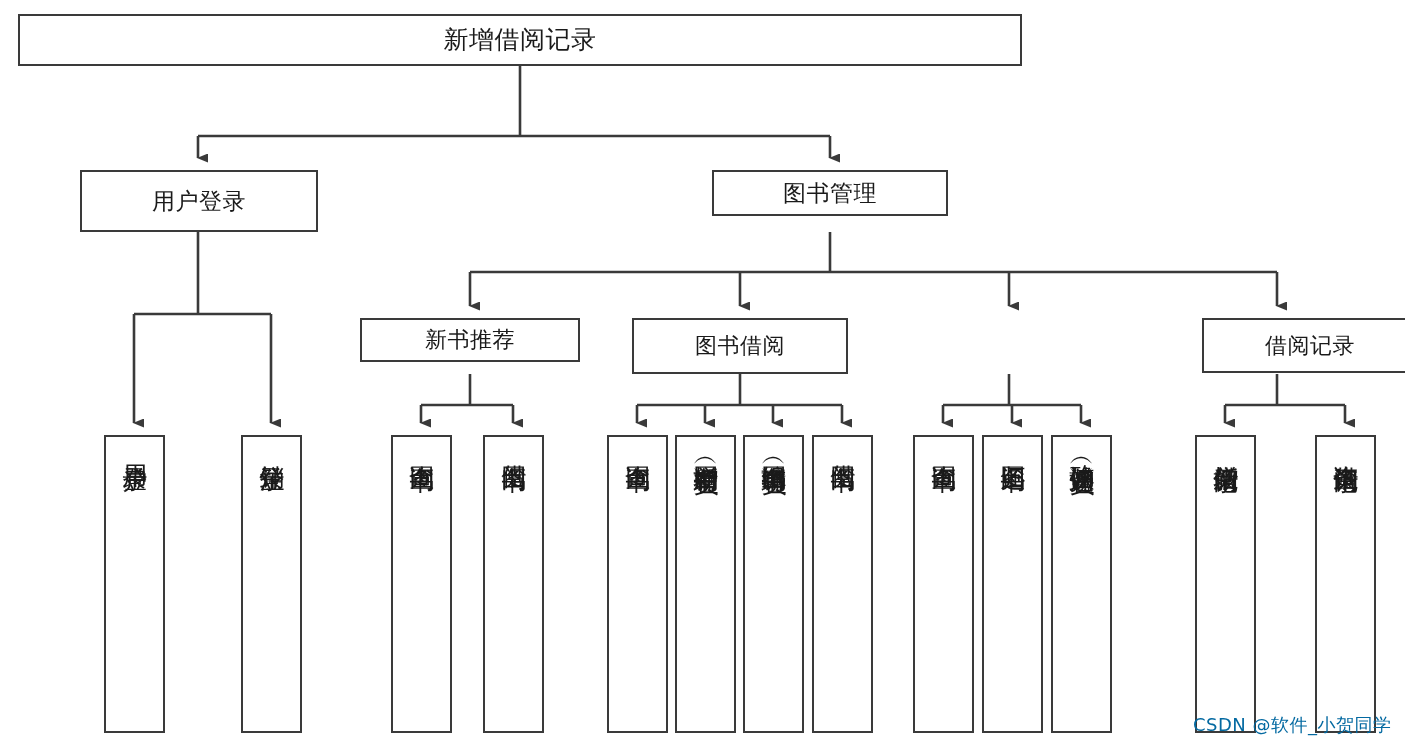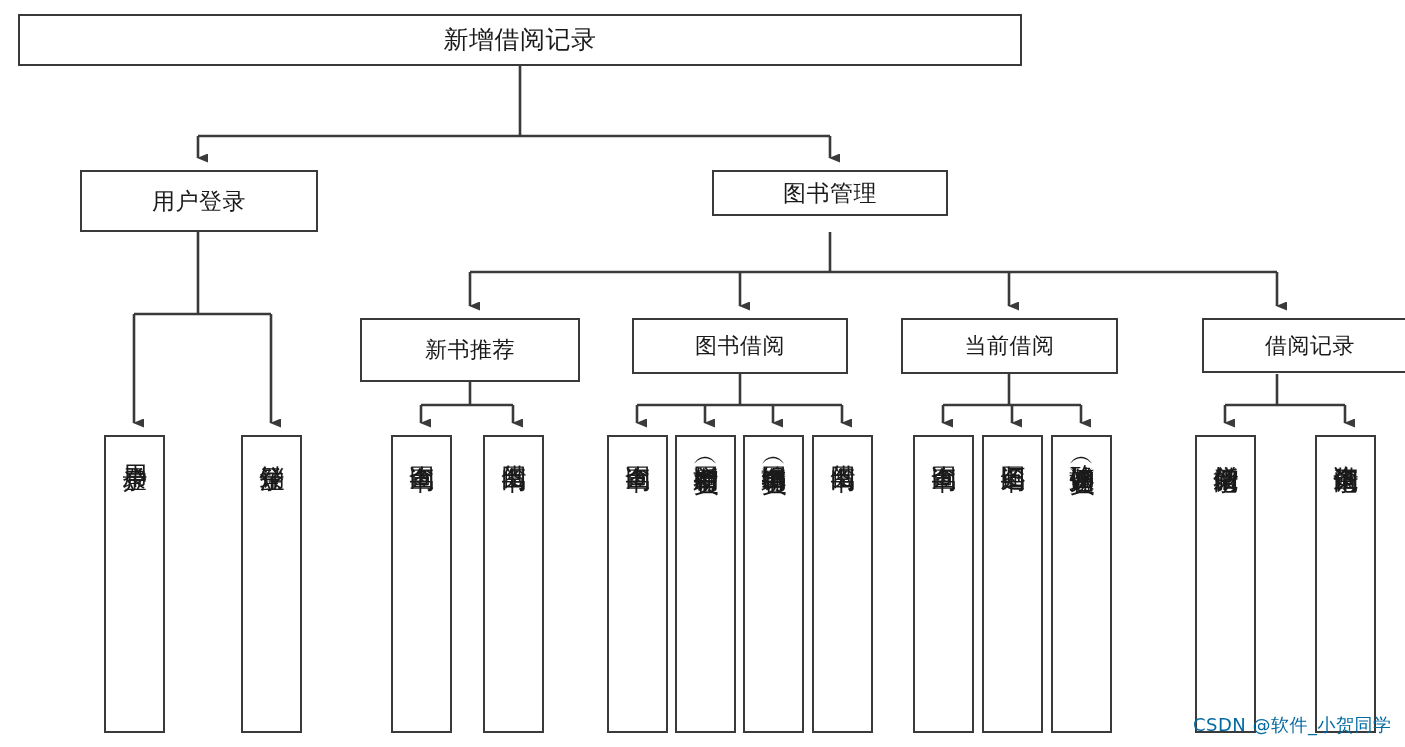--- a/index.html
+++ b/index.html
@@ -130,28 +130,25 @@
     <span class="node-label">新增借阅记录</span>
   </div>
 
   <div class="node-box lvl-2" style="left:80px; top:170px; width:238px; height:62px;">
     <span class="node-label">用户登录</span>
   </div>
   <div class="node-box lvl-2" style="left:712px; top:170px; width:236px; height:46px;">
     <span class="node-label">图书管理</span>
   </div>
 
-  <div class="node-box lvl-3" style="left:360px; top:318px; width:220px; height:64px;">
+  <div class="node-box lvl-3" style="left:360px; top:318px; width:220px; height:44px;">
     <span class="node-label">新书推荐</span>
   </div>
   <div class="node-box lvl-3" style="left:632px; top:318px; width:216px; height:56px;">
     <span class="node-label">图书借阅</span>
-  </div>
-  <div class="node-box lvl-3" style="left:901px; top:318px; width:217px; height:56px;">
-    <span class="node-label">当前借阅</span>
   </div>
   <div class="node-box lvl-3" style="left:1172px; top:318px; width:216px; height:55px;margin-left:30px;">
     <span class="node-label">借阅记录</span>
   </div>
 
   <div class="node-box leaf" style="left:104px; top:435px; width:61px; height:298px;">
     <span class="node-label">用户登录</span>
   </div>
   <div class="node-box leaf" style="left:241px; top:435px; width:61px; height:298px;">
     <span class="node-label">注销登录</span>

